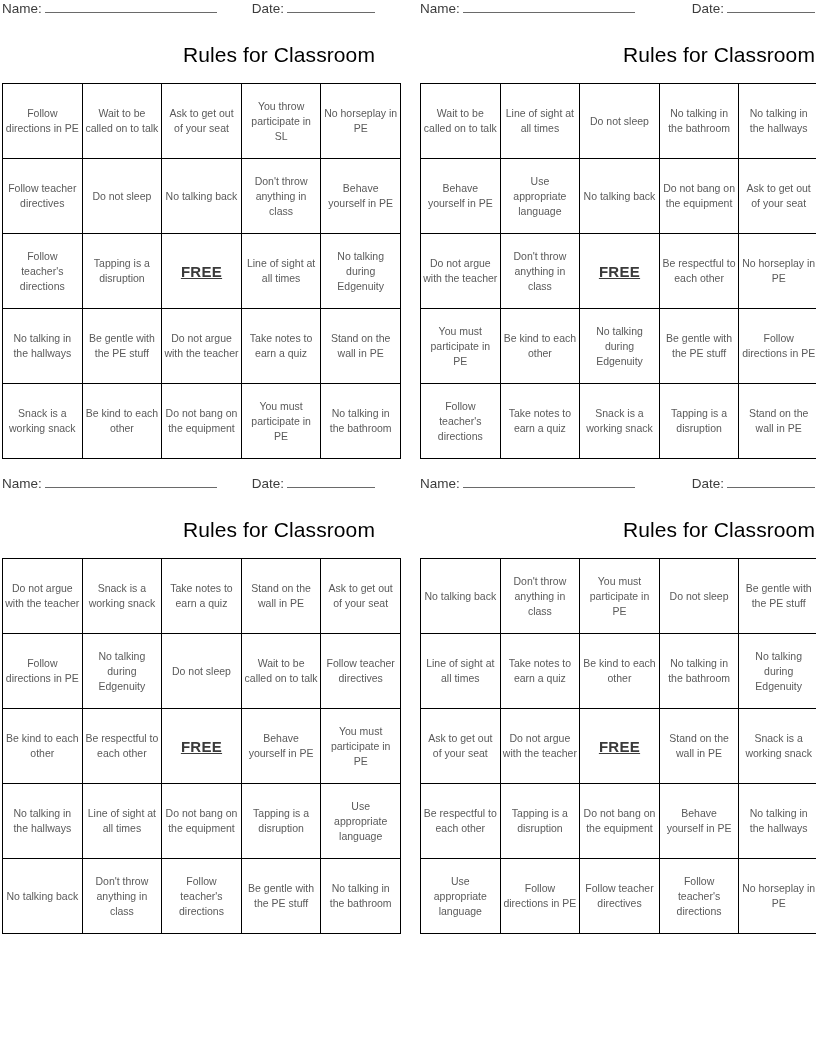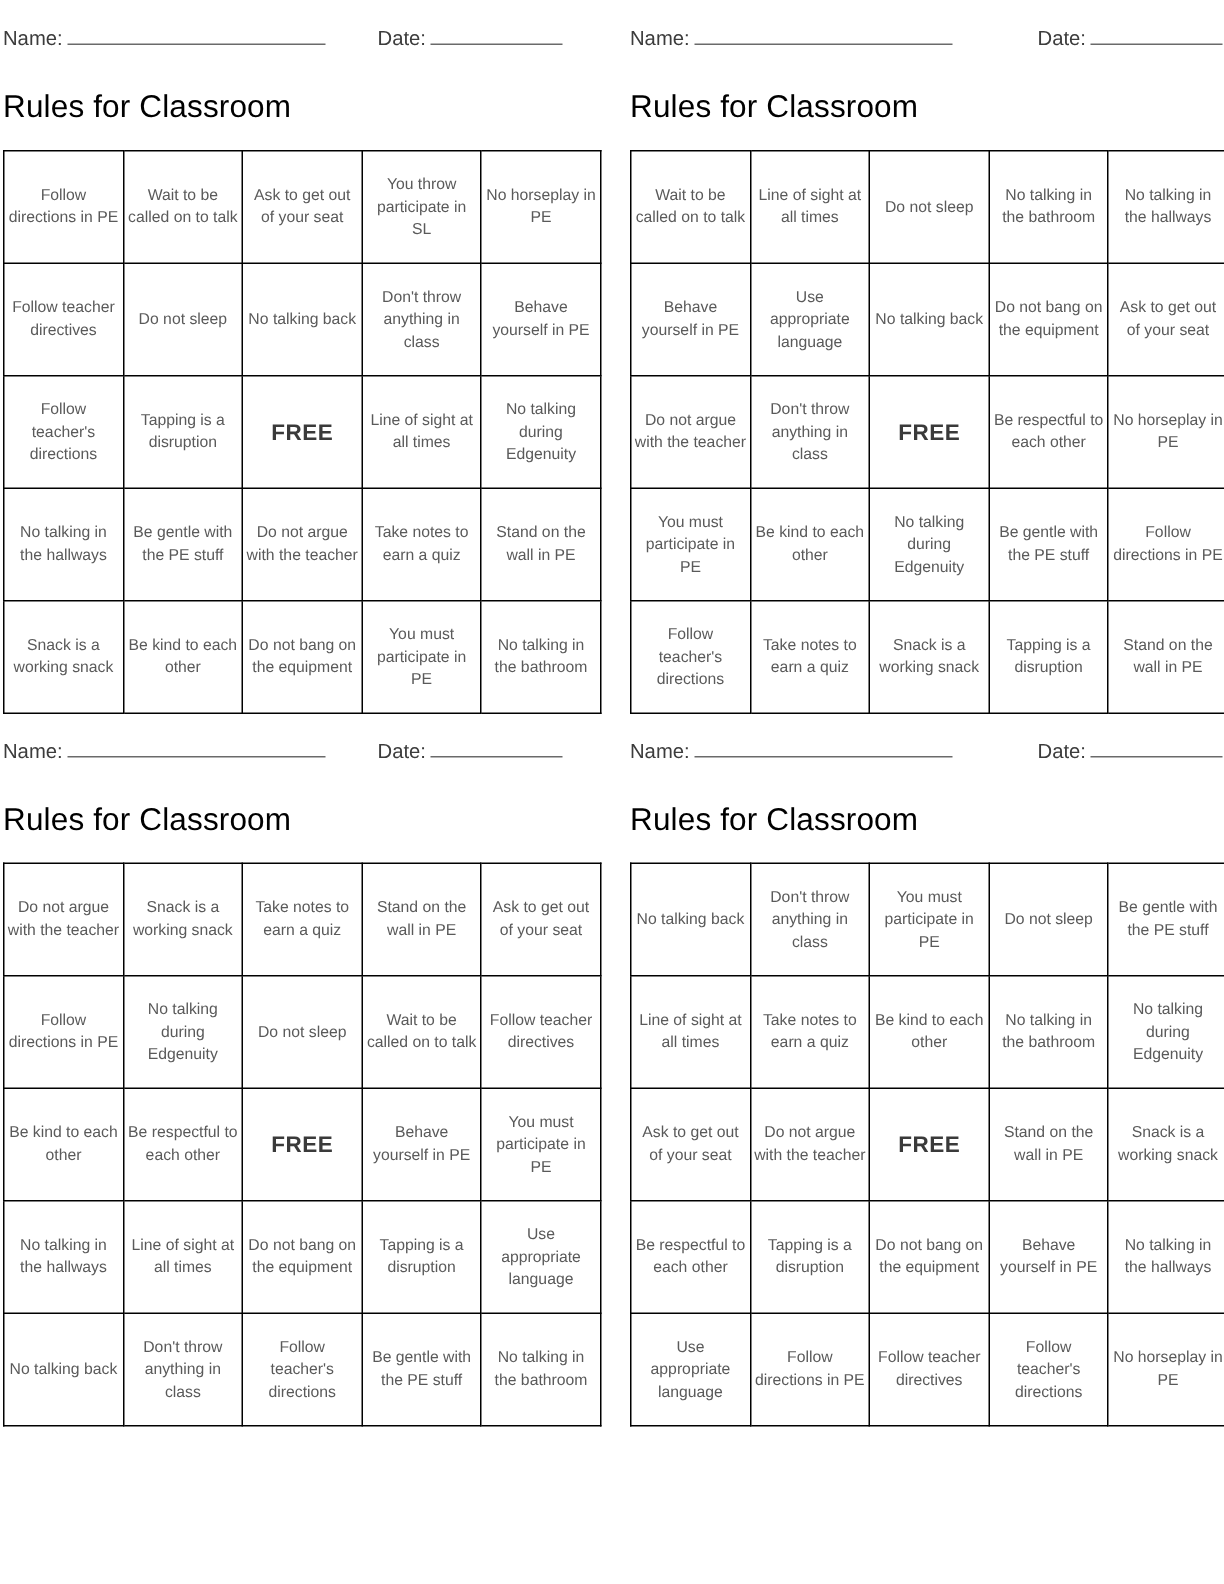--- a/index.html
+++ b/index.html
@@ -22,21 +22,20 @@
     position: relative;
     box-sizing: border-box;
   }
 
   
   .card-set {
     display: flex;
     width: 699px;
     position: absolute;
     left: 0;
-    margin-top: 17px;
   }
   .card-set-1 { top: 0px; }
   .card-set-2 { top: 475px; }
 
   .card {
     position: relative;
     box-sizing: border-box;
   }
   .card-left  { width: 408px; padding-left: 2px; padding-right: 33px; }
   .card-right { width: 408px; padding-left: 12px; padding-right: 1px; }
@@ -59,21 +58,21 @@
     border-bottom: 1px solid #6a6a6a;
     height: 12px;
     margin-left: 3px;
   }
   .name-rule { width: 172px; }
   .date-rule { width: 88px; }
   .meta-spacer { flex: 1 1 auto; min-width: 10px; }
 
   
   .card-title {
-    text-align: left;
+    text-align: right;
     font-size: 21px;
     font-weight: 400;
     color: #000000;
     margin: 0;
     padding-top: 20px;
     padding-bottom: 0;
     line-height: 1.2;
     letter-spacing: 0.1px;
   }
 
@@ -96,20 +95,21 @@
     padding: 2px 2px;
     word-wrap: break-word;
     overflow: hidden;
   }
   .bingo-grid td.free-cell {
     font-size: 15px;
     font-weight: bold;
     color: #3a3a3a;
   }
   .free-inner {
+    text-decoration: underline;
     letter-spacing: 0.3px;
   }
 </style>
 </head>
 <body>
 
 <div class="page">
 
   <div class="card-set card-set-1">
 

